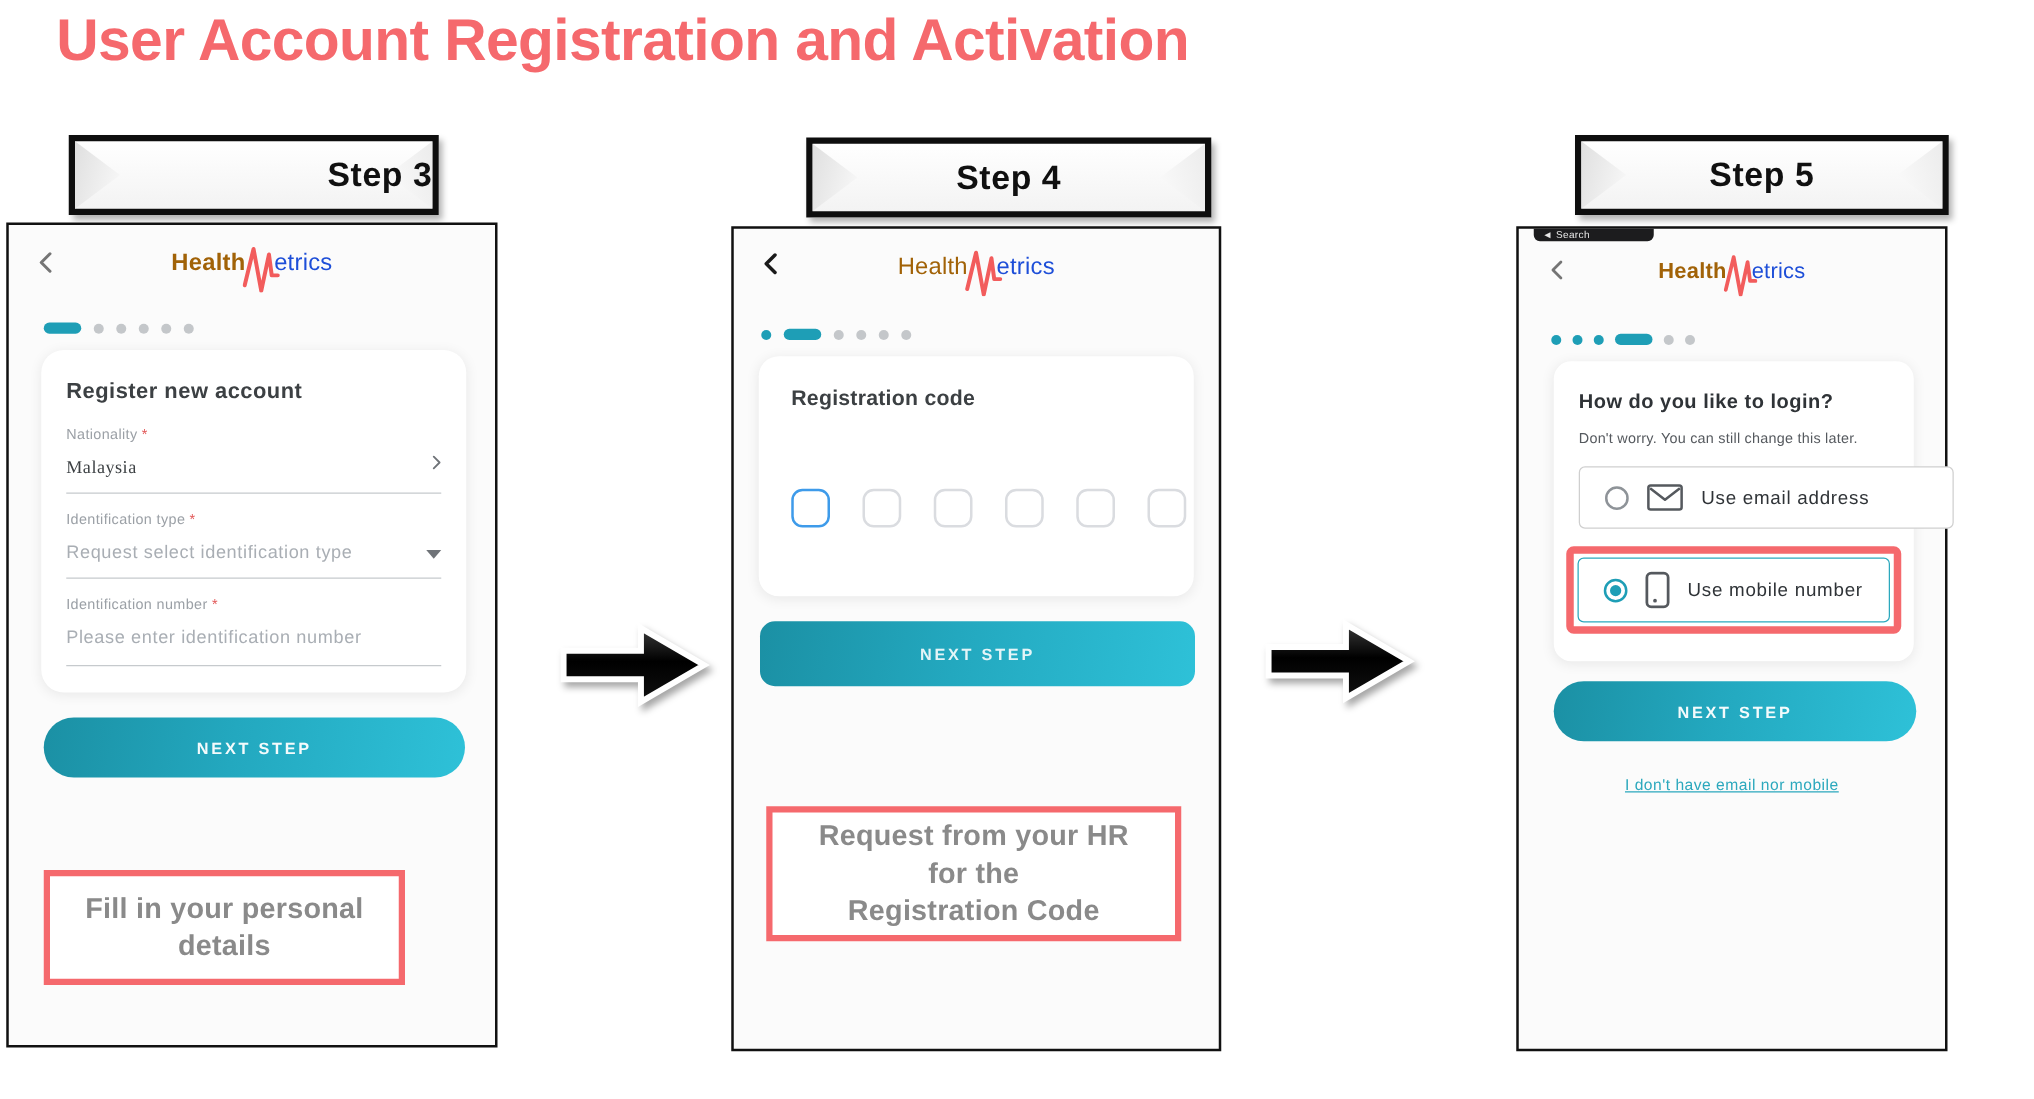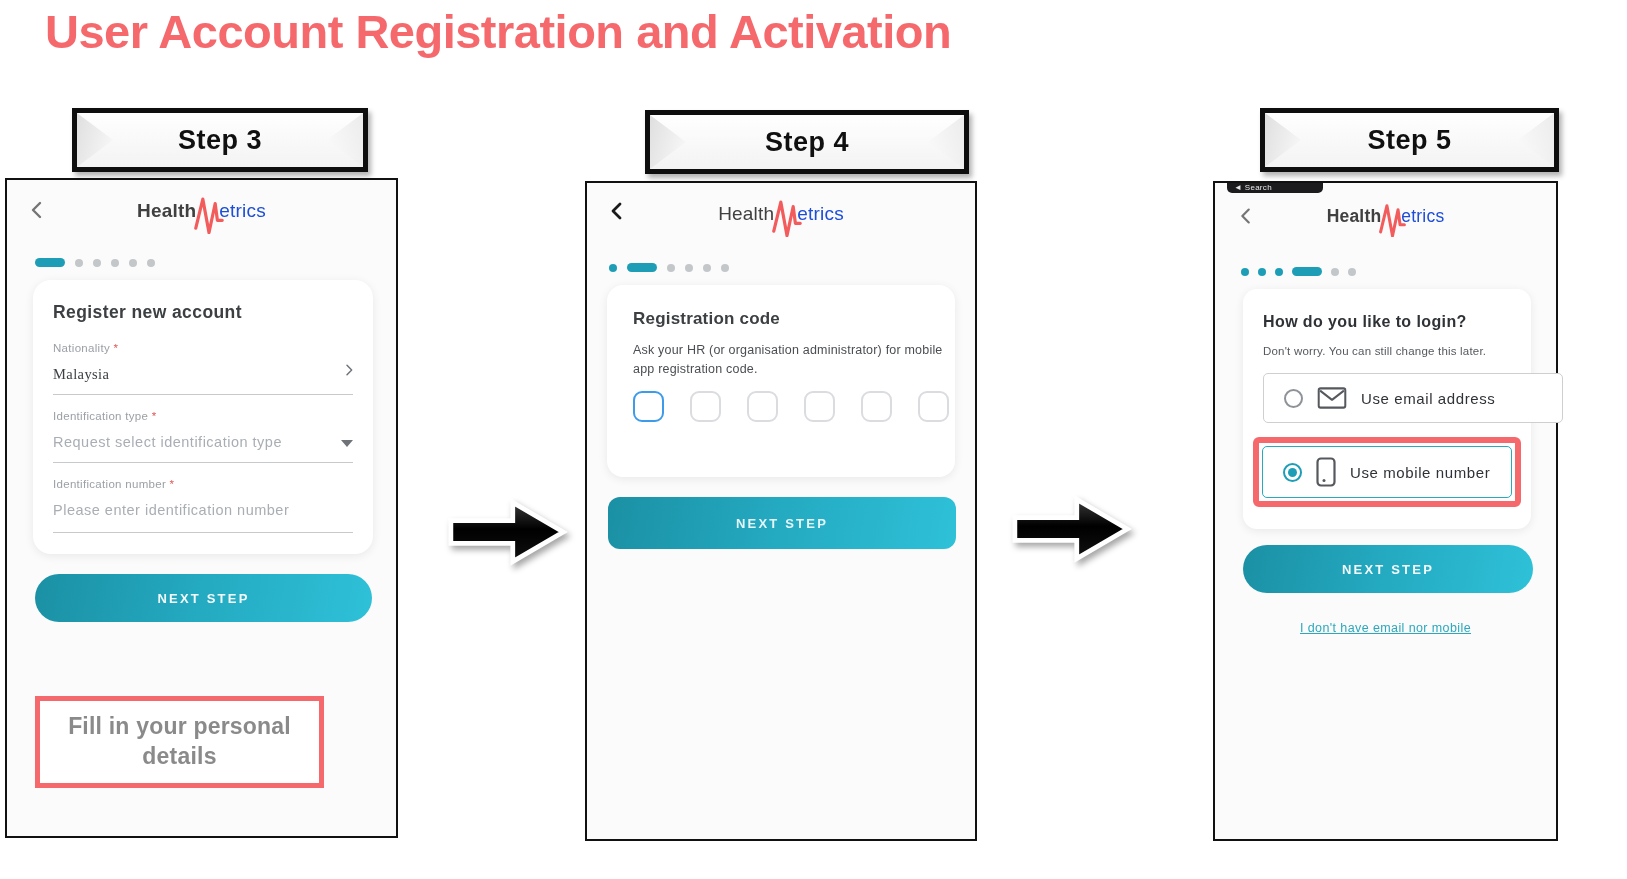--- a/index.html
+++ b/index.html
@@ -20,21 +20,21 @@
     clip-path:polygon(0 0,100% 50%,0 100%);}
   .step-header::after{content:"";position:absolute;right:0;top:0;bottom:0;width:36px;
     background:linear-gradient(255deg,#ececec,#fbfbfb);
     clip-path:polygon(100% 0,0 50%,100% 100%);}
   .step-header .hl{font-size:27px;font-weight:700;color:#101010;letter-spacing:.5px;z-index:1;}
 
   
   .phone{position:absolute;background:#FBFBFB;border:2px solid #111;box-sizing:border-box;}
   .backbtn{position:absolute;width:26px;height:26px;cursor:pointer;}
   .logo{position:absolute;left:0;right:0;display:flex;align-items:center;justify-content:center;}
-  .logo .l1{font-size:19px;font-weight:700;color:#404040;letter-spacing:.2px;}
+  .logo .l1{font-size:19px;font-weight:700;color:#a16207;letter-spacing:.2px;}
   .logo .l2{font-size:19px;font-weight:400;color:#1d4ed8;letter-spacing:.2px;margin-left:-2px;}
   .logo svg{margin:0 -3px -8px -2px;}
 
   .progress{position:absolute;display:flex;align-items:center;gap:10px;}
   .pdot{display:inline-block;}
   .pdot.todo{width:8px;height:8px;border-radius:50%;background:#C4C7CA;}
   .pdot.done{width:8px;height:8px;border-radius:50%;background:#1E9EB6;}
   .pdot.active{width:30px;height:9px;border-radius:5px;background:#1E9EB6;}
 
   .card{position:absolute;background:#ffffff;border-radius:18px;
@@ -91,21 +91,21 @@
     border-radius:0 0 5px 5px;color:#e8e8e8;font-size:8px;line-height:10px;
     padding-left:7px;box-sizing:border-box;overflow:hidden;letter-spacing:.3px;}
 
   .arrow{position:absolute;filter:drop-shadow(3px 4px 3px rgba(0,0,0,.35));}
 </style>
 </head>
 <body>
 
 <div class="page-title">User Account Registration and Activation</div>
 
-<div class="step-header" style="left:72px;top:108px;width:286px;">
+<div class="step-header" style="left:55px;top:108px;width:286px;justify-content:flex-end;">
   <span class="hl">Step 3</span>
 </div>
 <div class="step-header" style="left:645px;top:110px;width:314px;">
   <span class="hl">Step 4</span>
 </div>
 <div class="step-header" style="left:1260px;top:108px;width:289px;">
   <span class="hl">Step 5</span>
 </div>
 
 <div class="phone" style="left:5px;top:178px;width:393px;height:660px;">
@@ -194,33 +194,37 @@
       <span class="pdot done"></span>
       <span class="pdot active"></span>
       <span class="pdot todo"></span>
       <span class="pdot todo"></span>
       <span class="pdot todo"></span>
       <span class="pdot todo"></span>
     </div>
 
   <div class="card" style="left:20px;top:102px;width:348px;height:192px;border-radius:16px;">
     <div class="card-title" style="left:26px;top:24px;font-size:17px;letter-spacing:.2px;">Registration code</div>
-    <div class="desc" style="left:26px;top:56px;width:316px;">Ask your HR (or organisation administrator) for mobile app registration code.</div>
     <div class="codes" style="left:26px;top:106px;">
         <span class="cb cb-active"></span>
         <span class="cb cb-empty"></span>
         <span class="cb cb-empty"></span>
         <span class="cb cb-empty"></span>
         <span class="cb cb-empty"></span>
         <span class="cb cb-empty"></span>
       </div>
   </div>
 
   <button class="next-btn soft" style="left:21px;top:314px;width:348px;height:52px;color:rgba(255,255,255,.88);">NEXT STEP</button>
 
+  <div class="annotation" style="left:26px;top:462px;width:332px;height:108px;">
+    <div class="aline">Request from your HR</div>
+    <div class="aline">for the</div>
+    <div class="aline">Registration Code</div>
+  </div>
 </div>
 
 <svg class="arrow" style="left:1008px;top:489px;" width="128" height="80" viewBox="0 0 130 84">
   <polygon points="5,30 70,30 70,11 123,42 70,73 70,54 5,54" fill="url(#ag1)" stroke="#ffffff" stroke-width="5"></polygon>
 </svg>
 
 <div class="phone" style="left:1213px;top:181px;width:345px;height:660px;">
 
   <div class="remnant">◄ Search</div>
 

